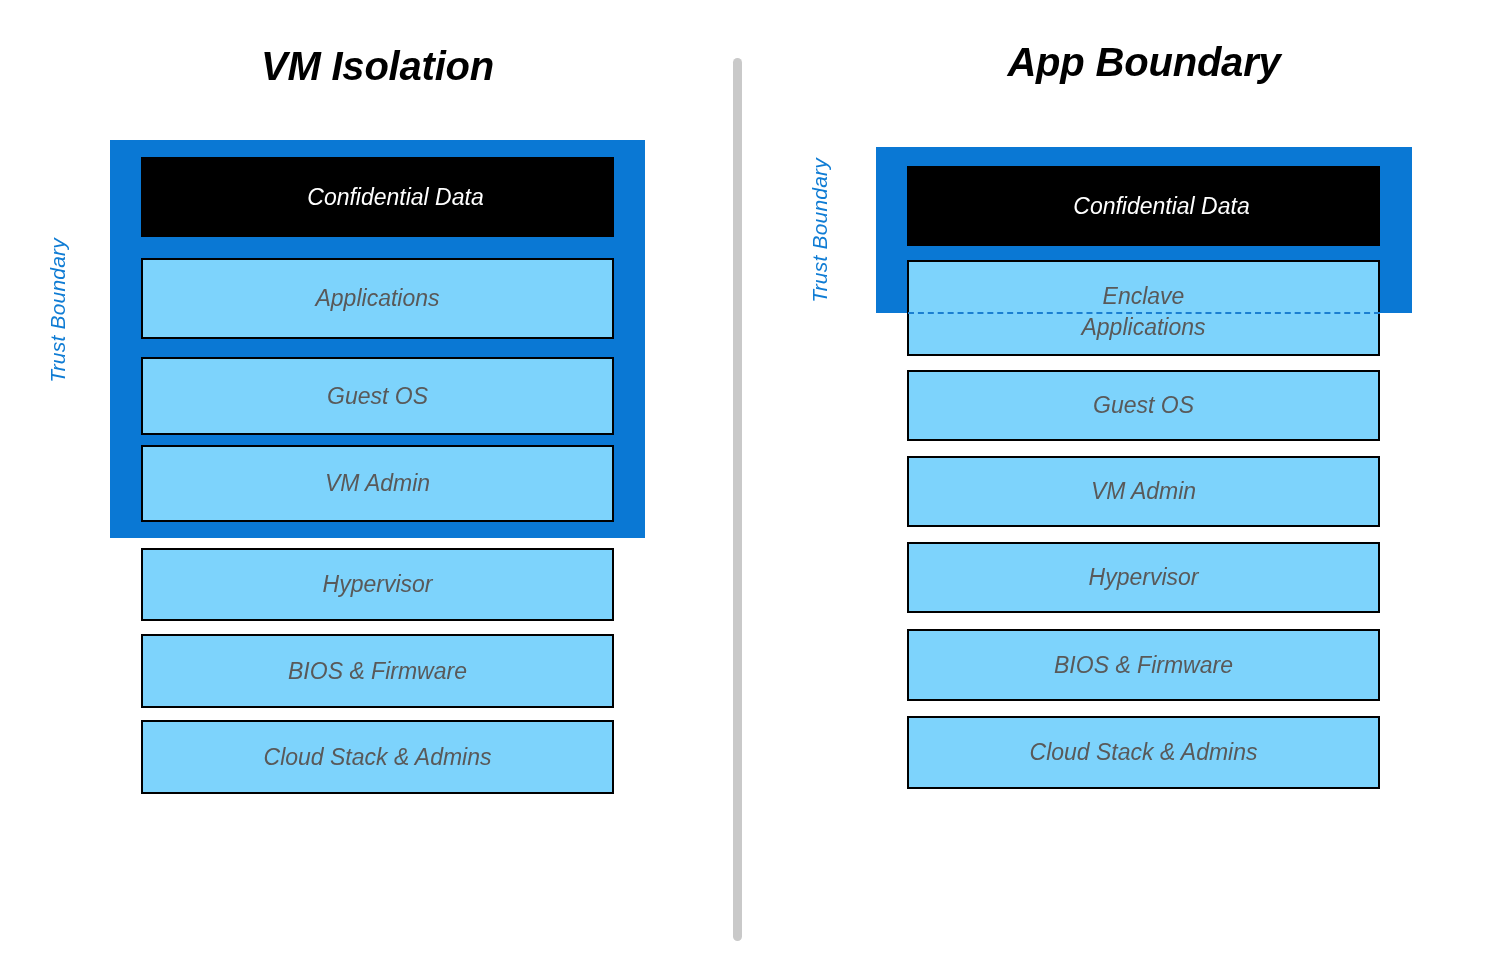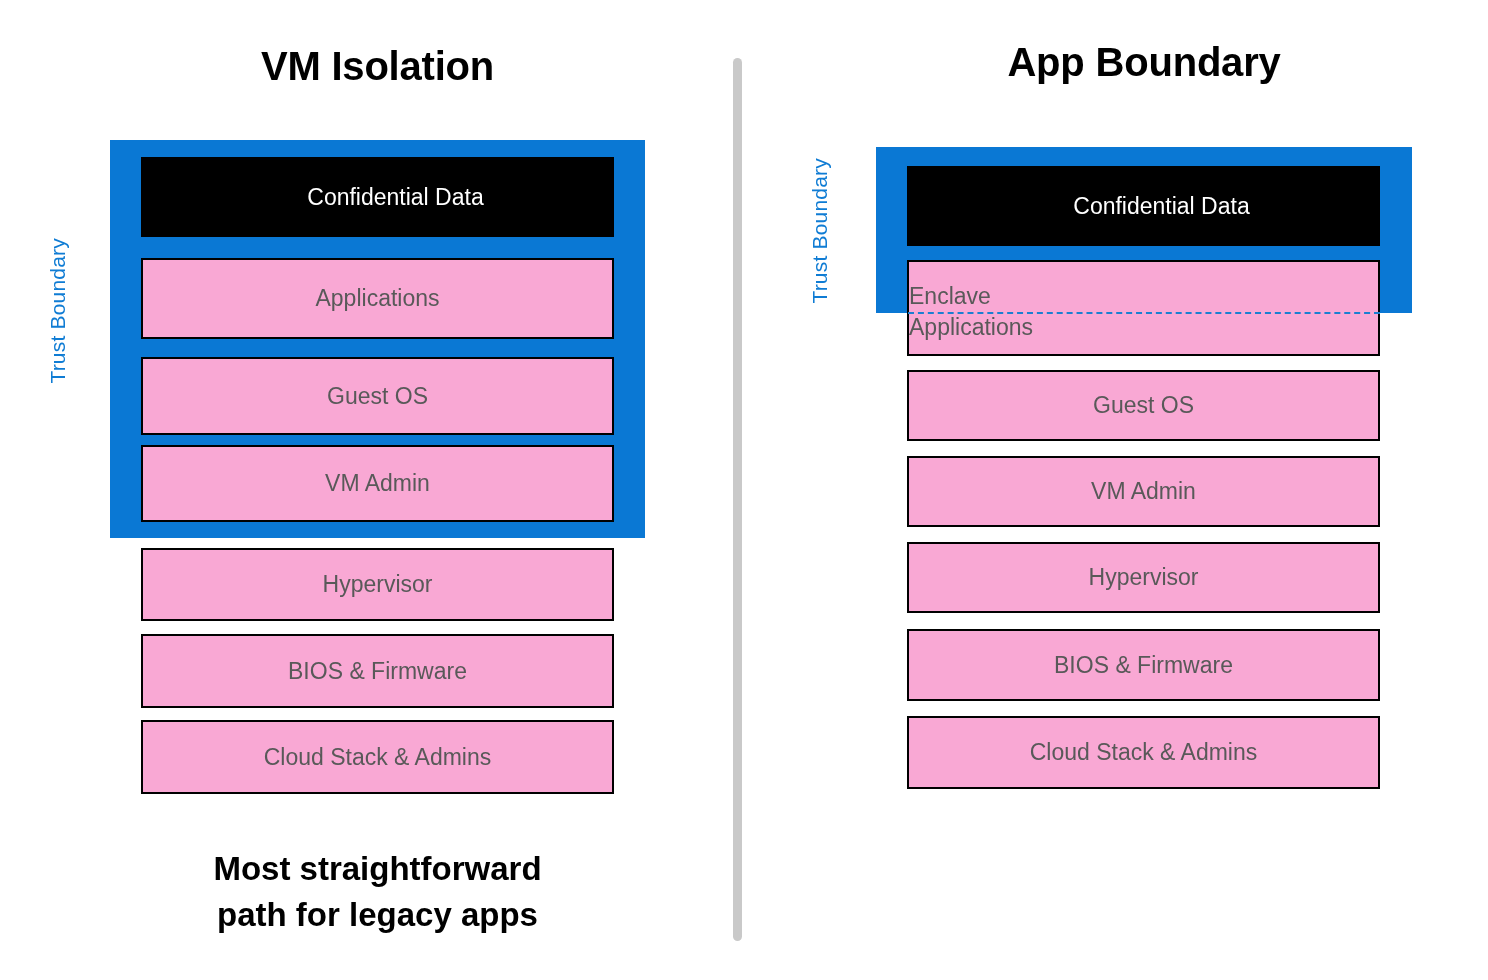--- a/index.html
+++ b/index.html
@@ -10,20 +10,21 @@
     width: 1488px;
     height: 980px;
     background: #ffffff;
     font-family: "Liberation Sans", sans-serif;
     overflow: hidden;
   }
   #canvas {
     position: relative;
     width: 1488px;
     height: 980px;
+    font-style: italic;
   }
 
   
   .panel-title {
     position: absolute;
     font-size: 40px;
     font-weight: 700;
     color: #000000;
     text-align: center;
     letter-spacing: -0.2px;
@@ -65,21 +66,21 @@
   #frame-left  { left: 110px; top: 140px; width: 535px; height: 398px; }
   #frame-right { left: 876px; top: 147px; width: 536px; height: 166px; }
 
   
   .stack-box {
     position: absolute;
     box-sizing: border-box;
     display: flex;
     align-items: center;
     justify-content: center;
-    background: #f9a8d4;
+    background: #7dd3fc;
     border: 2px solid #000000;
     color: #595959;
     font-size: 23px;
     white-space: nowrap;
   }
   .stack-box.dark {
     background: #000000;
     border-color: #000000;
     color: #ffffff;
     padding-left: 36px;
@@ -92,21 +93,21 @@
   
   .col-left  { left: 141px; width: 473px; }
   
   .col-right { left: 907px; width: 473px; }
 
   
   .split-line {
     position: absolute;
     left: 0;
     right: 0;
-    text-align: left;
+    text-align: center;
     font-size: 23px;
     color: #595959;
     white-space: nowrap;
   }
   .split-top    { top: 21px; }
   .split-bottom { top: 52px; }
 
   
   #enclave-divider {
     position: absolute;
@@ -146,21 +147,20 @@
   <div class="stack-box col-left" style="top:357px;height:78px;">Guest OS</div>
 
   <div class="stack-box col-left" style="top:445px;height:77px;">VM Admin</div>
 
   <div class="stack-box col-left" style="top:548px;height:73px;">Hypervisor</div>
 
   <div class="stack-box col-left" style="top:634px;height:74px;">BIOS &amp; Firmware</div>
 
   <div class="stack-box col-left" style="top:720px;height:74px;">Cloud Stack &amp; Admins</div>
 
-  <div class="panel-caption" id="caption-left">Most straightforward<br>path for legacy apps</div>
 
   <div id="center-divider"></div>
 
   <div class="panel-title" id="title-right">App Boundary</div>
 
   <div class="trust-label" id="trust-right">Trust Boundary</div>
 
   <div class="trust-frame" id="frame-right"></div>
 
   <div class="stack-box dark col-right" style="top:166px;height:80px;">Confidential Data</div>

